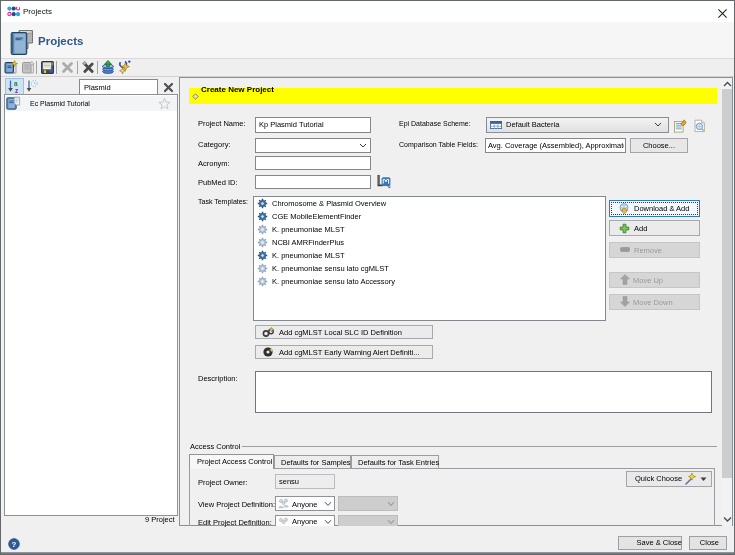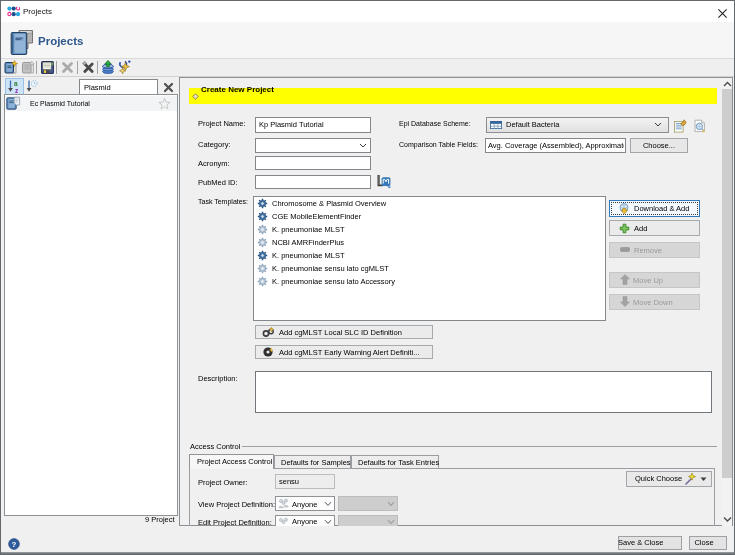--- a/index.html
+++ b/index.html
@@ -383,17 +383,17 @@
   <div class="ab" style="left:337px;top:514px;width:60px;height:11px;background:#cdcdcd;border:1px solid #bdbdbd;border-bottom:none"></div>
   <svg class="ab" style="left:386px;top:518px" width="8" height="6" viewBox="0 0 8 6">
       <path d="M1 1.2 L4 4.4 L7 1.2" fill="none" stroke="#9aa0a4" stroke-width="1.1"></path>
     </svg>
 
   <svg class="ab" style="left:7px;top:537px" width="12" height="12" viewBox="0 0 12 12">
     <circle cx="6" cy="6" r="5.4" fill="#2f5b9d" stroke="#1e3f74" stroke-width="0.6"></circle>
     <text x="6" y="8.8" font-size="8" font-weight="bold" fill="#ffffff" text-anchor="middle" font-family="Liberation Sans">?</text>
   </svg>
   <div class="ab" style="left:617px;top:535px;width:64px;height:14px;background:#e3e3e3;border:1px solid #9da1a5"></div>
-  <div class="t" style="left:617px;top:537px;width:64px;text-align:left">Save &amp; Close</div>
+  <div class="t" style="left:617px;top:537px;width:64px;text-align:right">Save &amp; Close</div>
   <div class="ab" style="left:688px;top:535px;width:38px;height:14px;background:#e3e3e3;border:1px solid #9da1a5"></div>
-  <div class="t" style="left:688px;top:537px;width:30px;text-align:center">Close</div>
+  <div class="t" style="left:688px;top:537px;width:30px;text-align:right">Close</div>
   <div class="ab" style="left:0;top:551px;width:733px;height:3px;background:linear-gradient(#9aa0a5,#4e565e)"></div>
 </div>
 
 </body></html>

